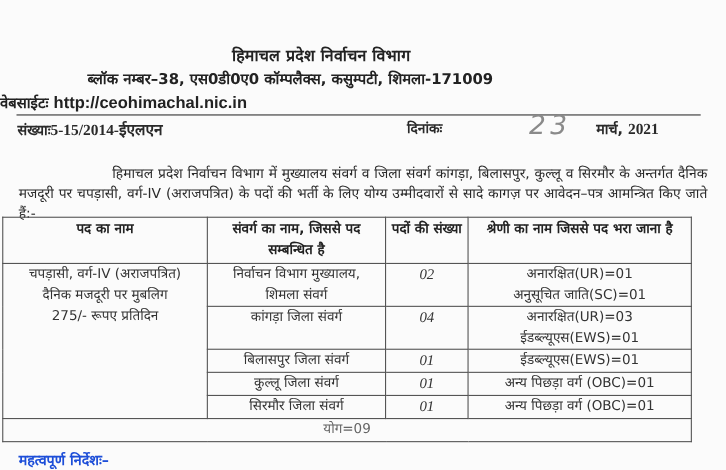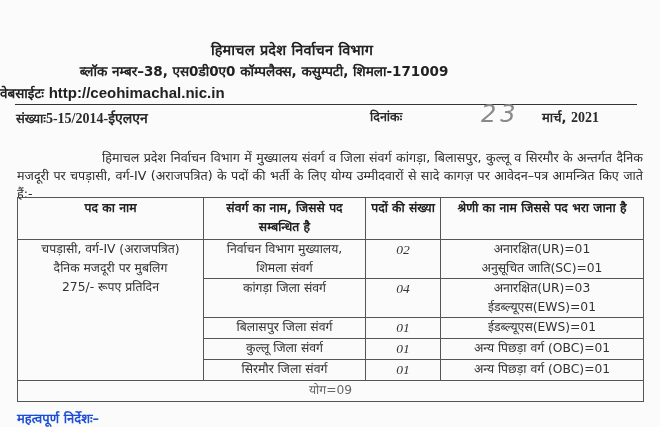--- a/index.html
+++ b/index.html
@@ -37,21 +37,21 @@
   }
   .date-monthyear { left:542px; top:108px; font-family:"DejaVu Sans",sans-serif; font-size:13px; font-weight:bold; }
   .date-monthyear .yr { font-family:"Liberation Serif",serif; font-size:14px; }
   .para {
     left:17px; width:626px; top:149px;
     font-family:"DejaVu Sans",sans-serif; font-size:12.6px; line-height:18px; color:#2a2a2a;
     text-align:justify;
   }
   .para .indent { display:inline-block; width:85px; }
   table.posts {
-    position:absolute; left:17px; top:197px; width:626px;
+    position:absolute; left:2px; top:197px; width:626px;
     border-collapse:collapse; table-layout:fixed;
     font-family:"DejaVu Sans",sans-serif; font-size:12.3px; color:#333;border-radius:31px;
   }
   table.posts td, table.posts th {
     border:1px solid #555; padding:0 2px; text-align:center; vertical-align:top;
     line-height:19px;
   }
   table.posts th { font-weight:bold; color:#222; height:40px; padding-top:1px; }
   table.posts .latin { font-family:"Liberation Serif",serif; font-size:13.5px;font-style:italic; }
   table.posts .r1 td { height:38px;margin-top:29px; }

